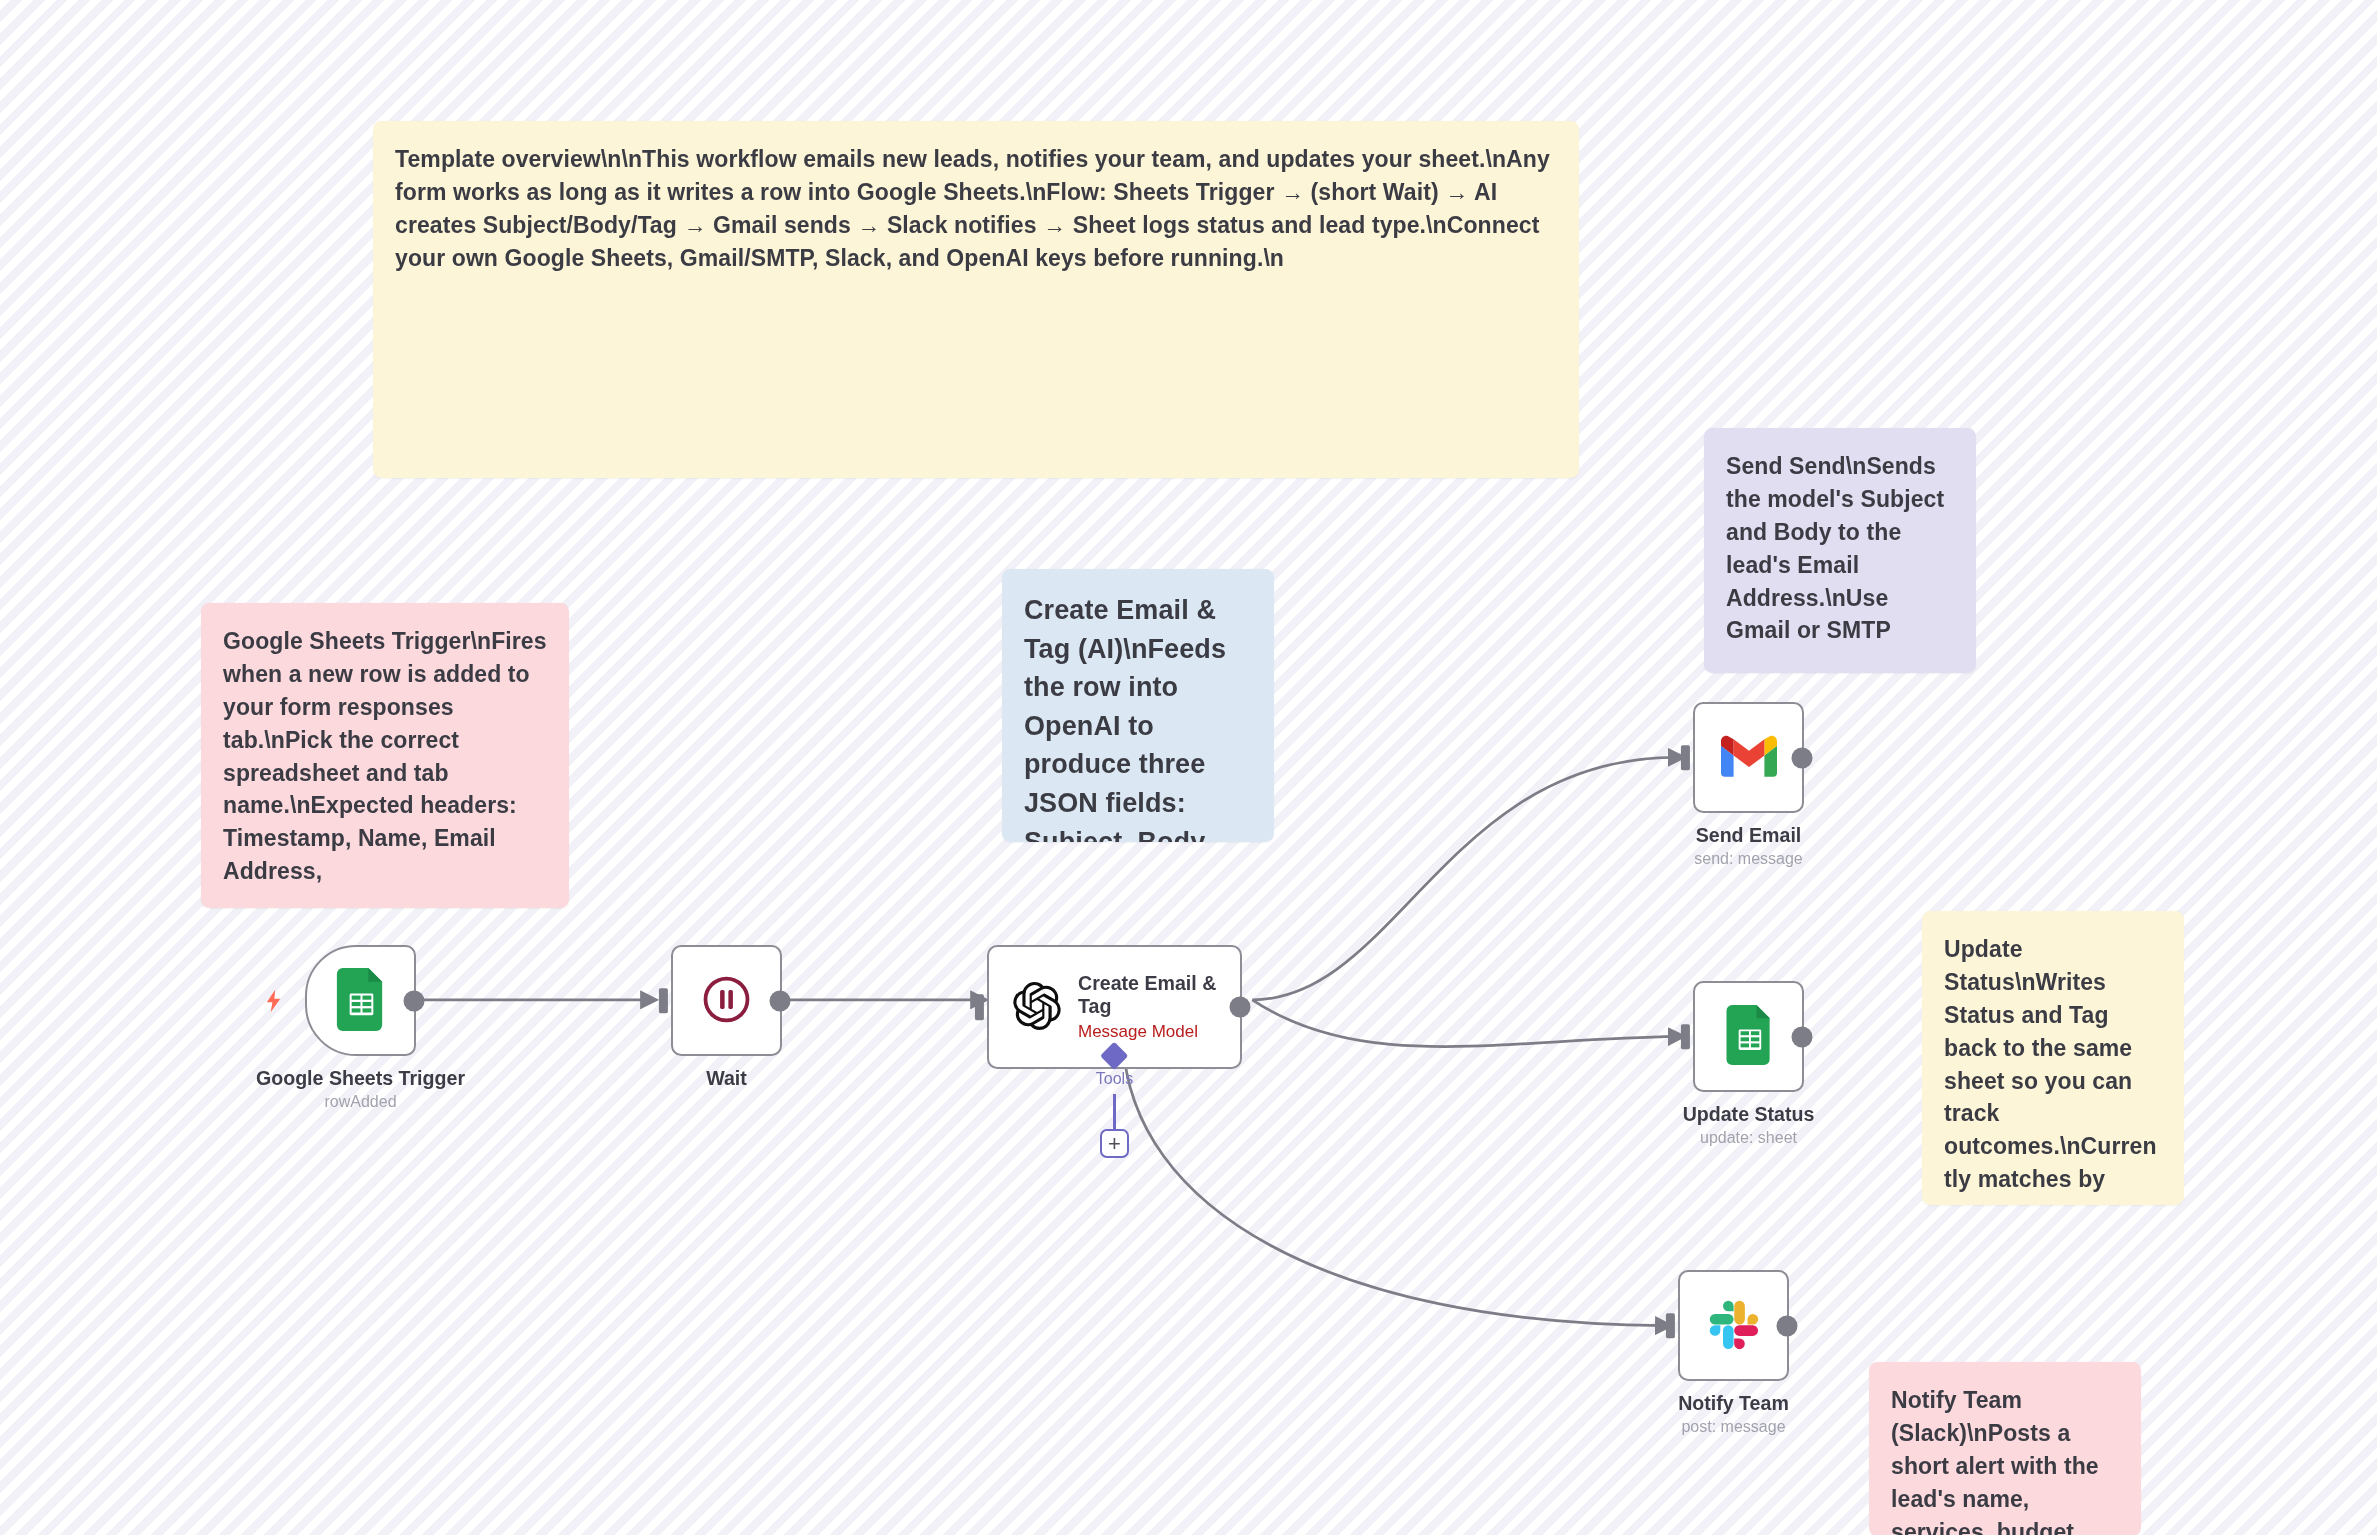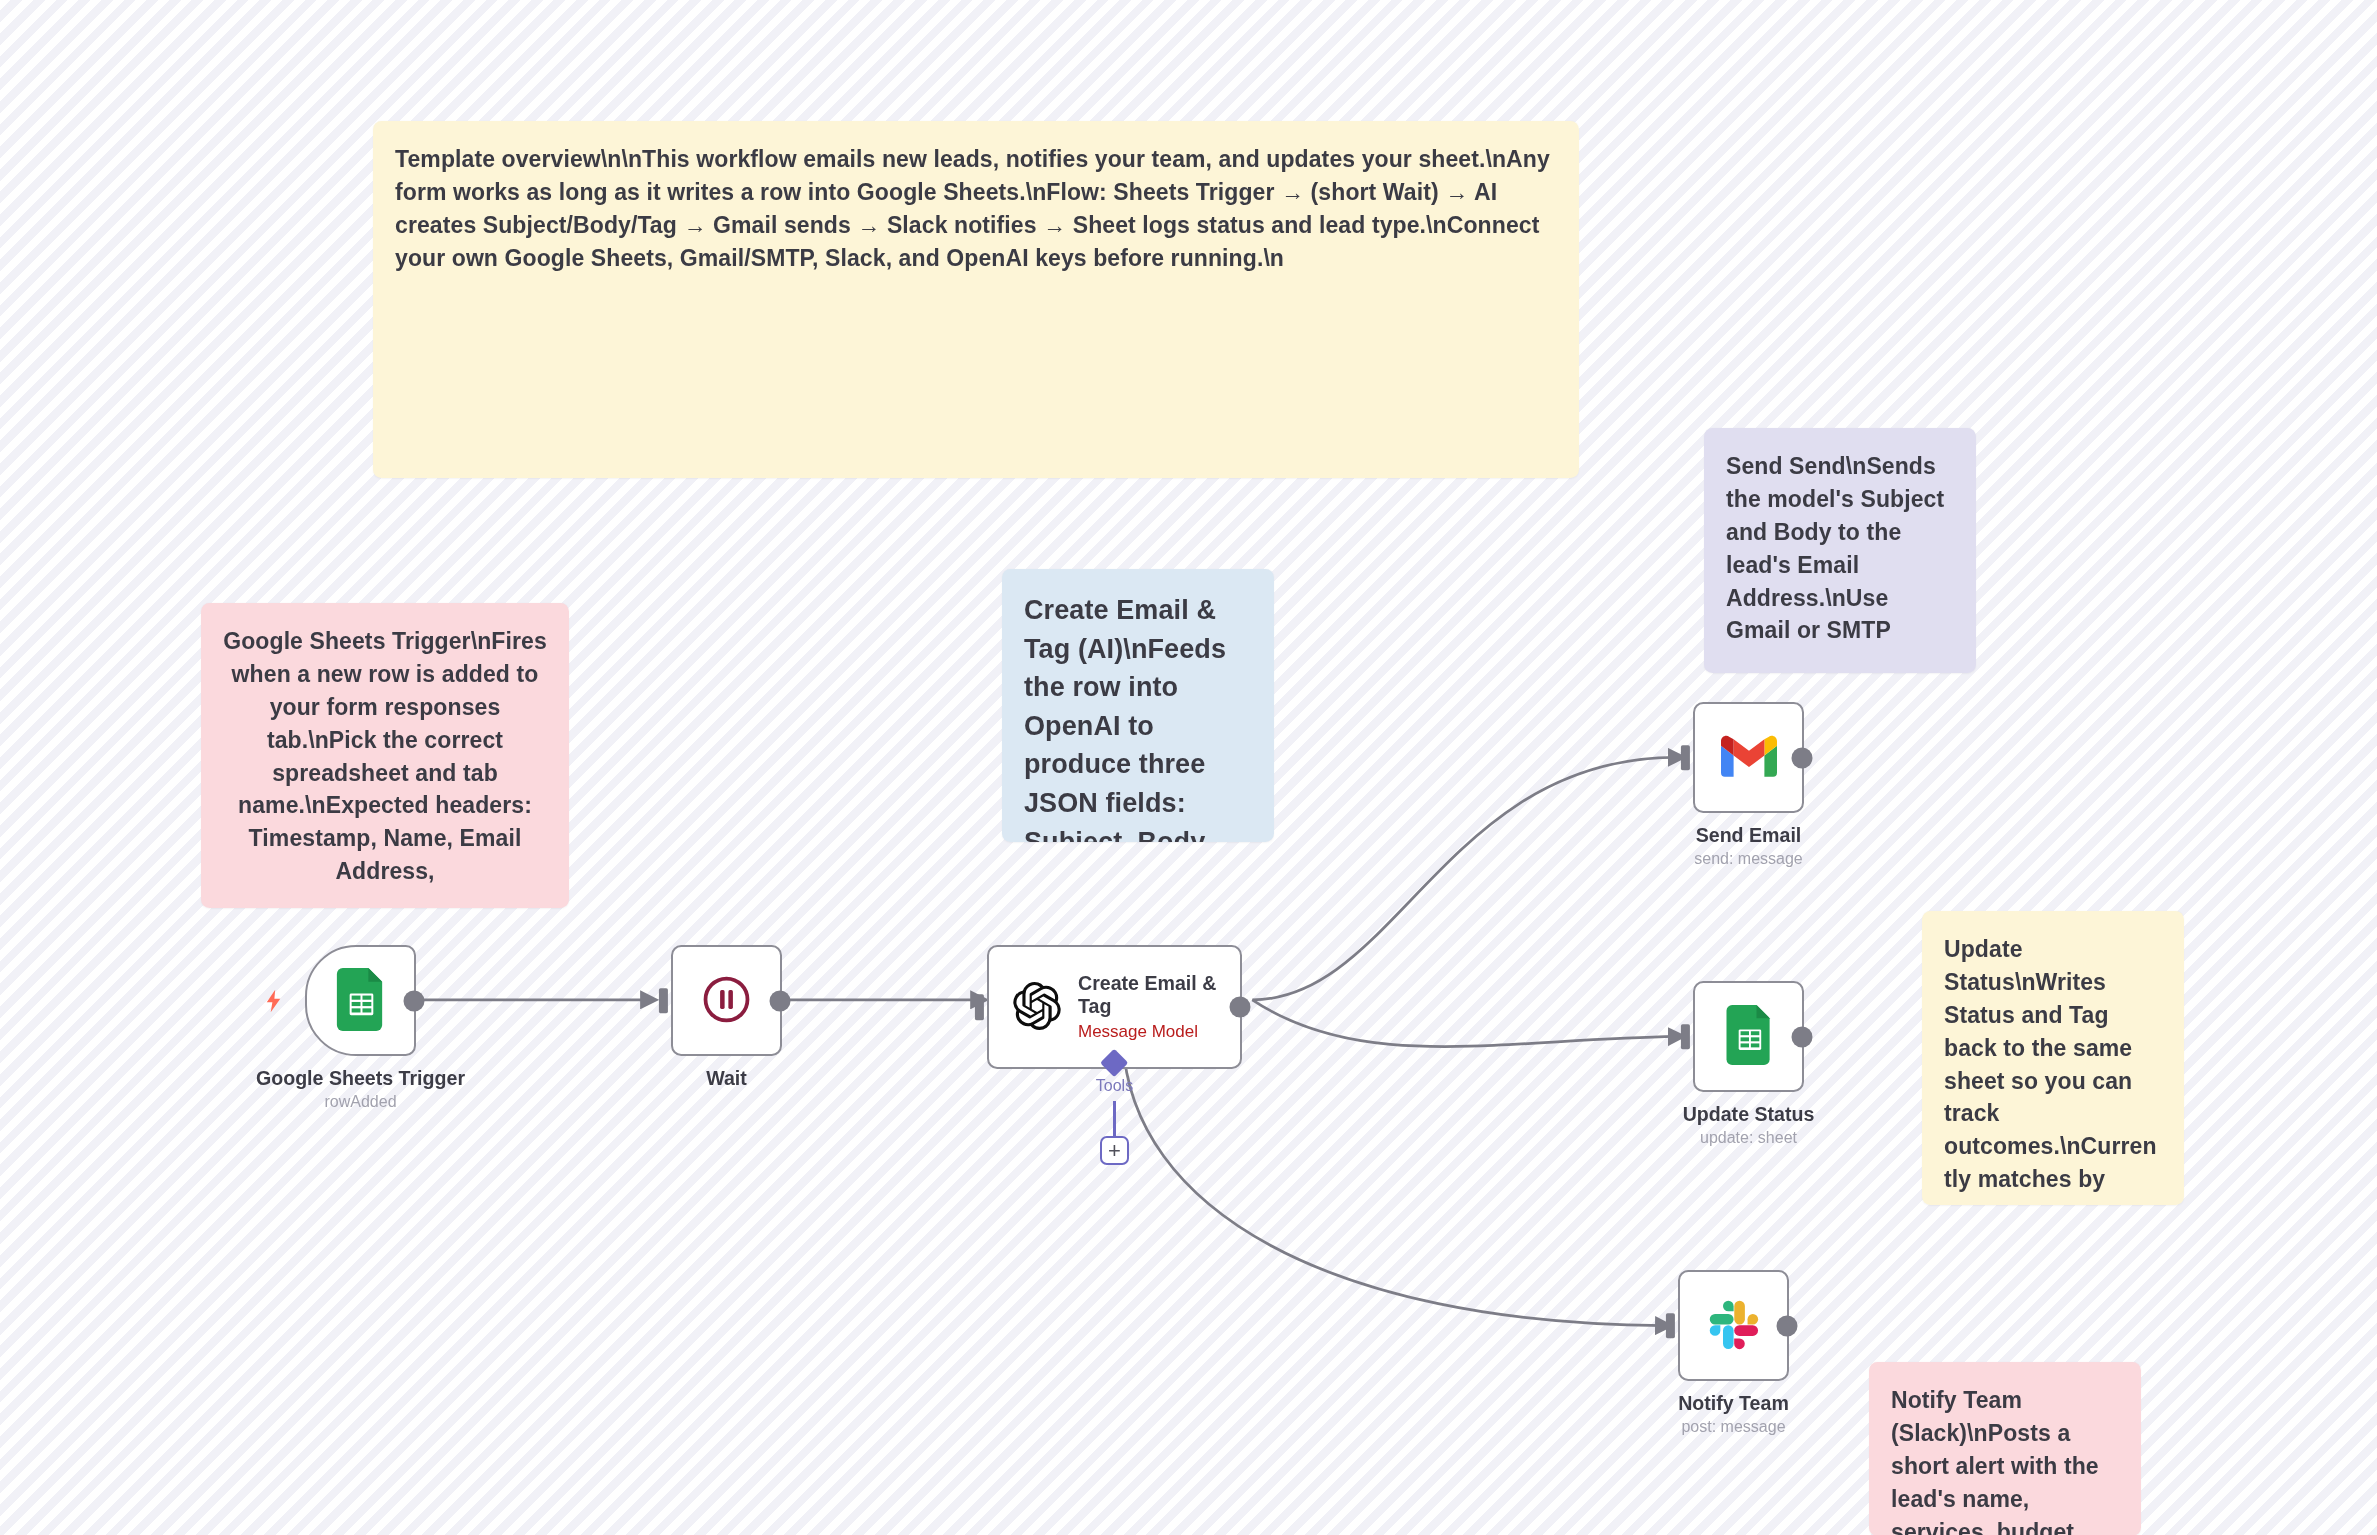--- a/index.html
+++ b/index.html
@@ -221,21 +221,21 @@
 
     <path class="edge-path" d="M 1472 1175 C 1600 1260, 1760 1222, 1970 1218" marker-end="url(#arrowhead)"></path>
 
     <path class="edge-path" d="M 1320 1225 C 1330 1420, 1560 1555, 1955 1558" marker-end="url(#arrowhead)"></path>
   </svg>
 
   <div class="sticky yellow" style="left:373px; top:121px; width:1206px; height:357px; font-size:23px;">
     <div class="sticky-text">Template overview\n\nThis workflow emails new leads, notifies your team, and updates your sheet.\nAny form works as long as it writes a row into Google Sheets.\nFlow: Sheets Trigger → (short Wait) → AI creates Subject/Body/Tag → Gmail sends → Slack notifies → Sheet logs status and lead type.\nConnect your own Google Sheets, Gmail/SMTP, Slack, and OpenAI keys before running.\n</div>
   </div>
 
-  <div class="sticky pink" style="left:201px; top:603px; width:368px; height:305px; font-size:23px;text-align:center;">
+  <div class="sticky pink" style="left:201px; top:603px; width:368px; height:305px; font-size:23px;">
     <div class="sticky-text">Google Sheets Trigger\nFires when a new row is added to your form responses tab.\nPick the correct spreadsheet and tab name.\nExpected headers: Timestamp, Name, Email Address,</div>
   </div>
 
   <div class="sticky blue" style="left:1002px; top:569px; width:272px; height:273px; font-size:27px;">
     <div class="sticky-text">Create Email &amp; Tag (AI)\nFeeds the row into OpenAI to produce three JSON fields: Subject, Body, Tag.\nTag = High / Medium / Low using simple</div>
   </div>
 
   <div class="sticky purple" style="left:1704px; top:428px; width:272px; height:245px; font-size:23px;">
     <div class="sticky-text">Send Send\nSends the model's Subject and Body to the lead's Email Address.\nUse Gmail or SMTP</div>
   </div>
@@ -305,21 +305,21 @@
           <path fill="#0d0d0d" d="M22.28 9.82a5.98 5.98 0 0 0-.52-4.91 6.05 6.05 0 0 0-6.51-2.9A6.07 6.07 0 0 0 4.98 4.2a5.98 5.98 0 0 0-4 2.9 6.05 6.05 0 0 0 .75 7.1 5.98 5.98 0 0 0 .51 4.91 6.05 6.05 0 0 0 6.52 2.9A5.98 5.98 0 0 0 13.26 24a6.06 6.06 0 0 0 5.77-4.21 5.99 5.99 0 0 0 4-2.9 6.06 6.06 0 0 0-.75-7.07zM13.26 22.43a4.48 4.48 0 0 1-2.88-1.04l.14-.08 4.78-2.76a.79.79 0 0 0 .39-.68v-6.74l2.02 1.17a.07.07 0 0 1 .04.05v5.58a4.5 4.5 0 0 1-4.5 4.5zM3.6 18.3a4.47 4.47 0 0 1-.53-3.01l.14.08 4.78 2.76a.77.77 0 0 0 .78 0l5.84-3.37v2.33a.08.08 0 0 1-.03.06L9.74 19.95a4.5 4.5 0 0 1-6.14-1.64zM2.34 7.9a4.49 4.49 0 0 1 2.35-1.97V11.6a.77.77 0 0 0 .38.67l5.82 3.36L8.87 16.8a.07.07 0 0 1-.07 0l-4.83-2.79a4.5 4.5 0 0 1-1.64-6.14zm16.6 3.86L13.1 8.38 15.12 7.2a.07.07 0 0 1 .07 0l4.83 2.79a4.49 4.49 0 0 1-.68 8.1v-5.67a.79.79 0 0 0-.4-.66zm2.01-3.02l-.14-.09-4.77-2.78a.78.78 0 0 0-.79 0L9.41 9.24V6.91a.07.07 0 0 1 .03-.06l4.83-2.79a4.5 4.5 0 0 1 6.68 4.66zM8.31 12.86L6.3 11.7a.08.08 0 0 1-.04-.06V6.07a4.5 4.5 0 0 1 7.38-3.45l-.14.08L8.72 5.46a.79.79 0 0 0-.4.68zm1.1-2.36l2.6-1.5 2.61 1.5v3l-2.6 1.5-2.61-1.5z"></path>
         </svg>
       </span>
       <span class="node-inner-text">
         <span class="node-inner-title">Create Email &amp; Tag</span>
         <span class="node-inner-sub">Message Model</span>
       </span>
       <span class="port-out"></span>
     </div>
 
-    <div class="tools-group" style="left:0; top:108px; width:255px; height:119px;text-align:center;">
+    <div class="tools-group" style="left:0; top:101px; width:255px; height:119px;text-align:center;">
       <span class="tools-diamond"></span>
       <span class="tools-label">Tools</span>
       <span class="tools-stem"></span>
       <span class="tools-plus">+</span>
     </div>
   </div>
 
   <div class="node-wrap" style="left:1693px; top:702px; width:111px; height:111px;">
     <div class="node-box" style="width:111px; height:111px;">
       <span class="port-in"></span>

